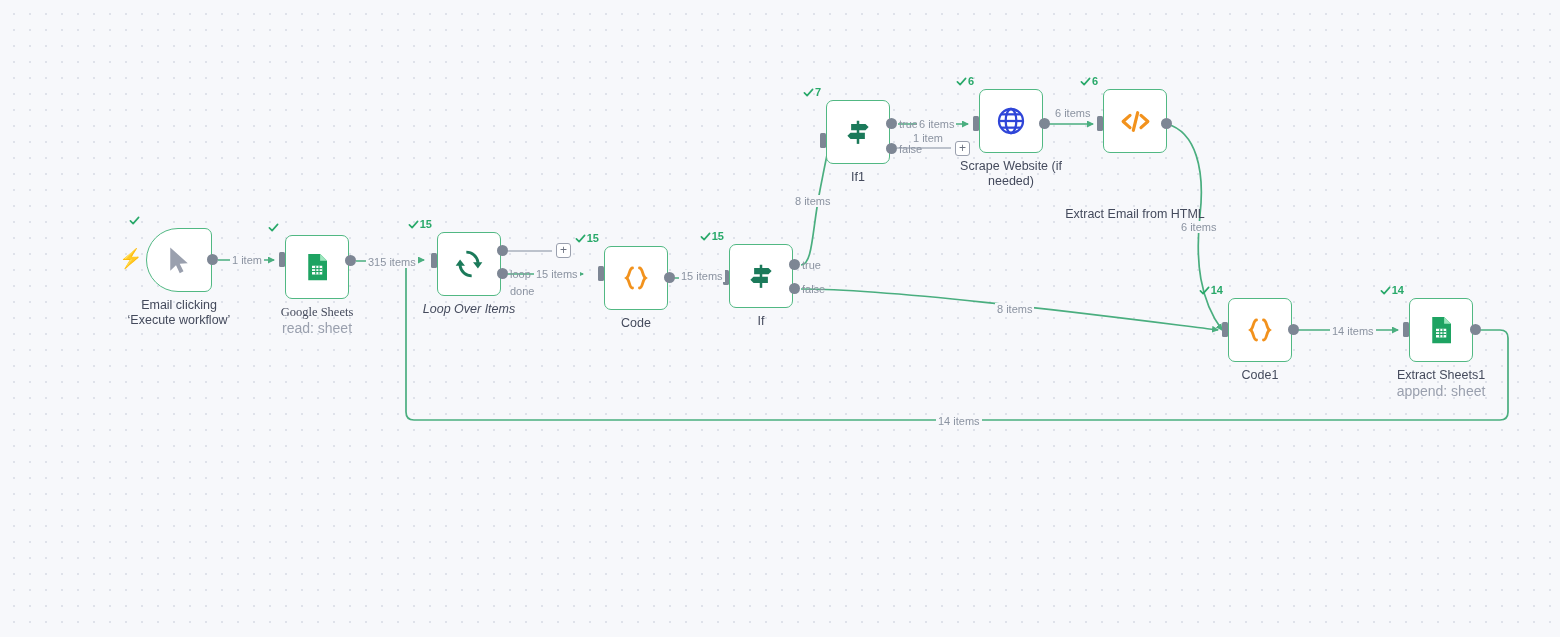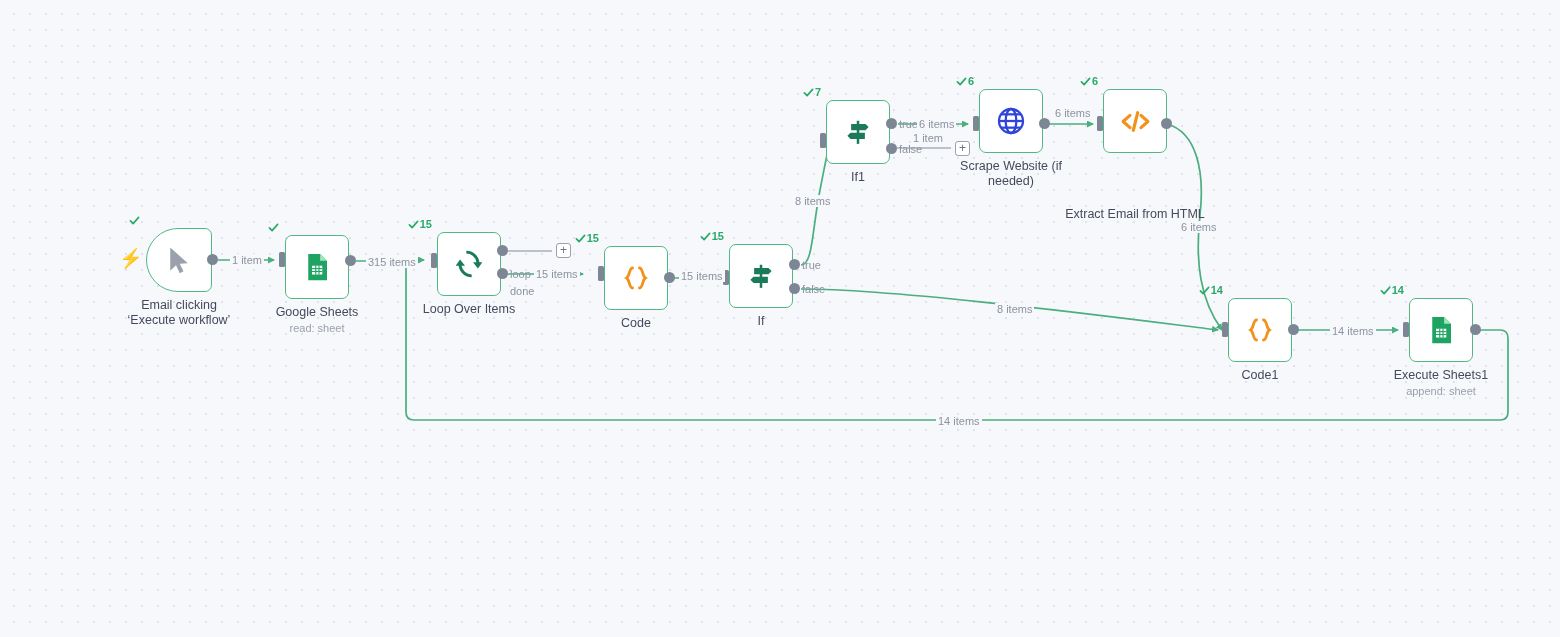--- a/index.html
+++ b/index.html
@@ -42,21 +42,21 @@
   }
   .chk{display:inline-block;width:11px;height:11px;}
   .caption{
     position:absolute;top:70px;left:50%;transform:translateX(-50%);
     text-align:center;color:#444a5c;font-size:12.5px;line-height:15px;
     white-space:nowrap;
   }
   .caption.wrap{white-space:normal;width:112px;}
   .subcaption{
     position:absolute;left:50%;transform:translateX(-50%);
-    text-align:center;color:#9aa0ae;font-size:11px;line-height:13px;
+    text-align:center;color:#9aa0ae;font-size:14px;line-height:13px;
     white-space:nowrap;
   }
   .bolt{position:absolute;font-size:19px;color:#ff6d5a;line-height:1;}
 
   .dot{
     position:absolute;width:11px;height:11px;border-radius:50%;
     background:#7d8694;
   }
   .inport{
     position:absolute;width:6px;height:15px;border-radius:1.5px;
@@ -140,39 +140,39 @@
           <line x1="13.6" y1="11" x2="13.6" y2="18"></line>
         </g>
       </svg>
     </div>
     <div class="status">
       <svg class="chk" viewBox="0 0 16 16">
           <path d="M2 8.5 L6 12.5 L14 3.5" stroke="#29a96a" stroke-width="2.4" fill="none" stroke-linecap="round" stroke-linejoin="round"></path>
         </svg>
       <span></span>
     </div>
-    <div class="caption" style="left:32px;">Google Sheets</div>
+    <div class="caption" style="left:32px;font-family:Liberation Serif, serif;">Google Sheets</div>
     <div class="subcaption" style="left:32px;top:87px;">read: sheet</div>
   </div>
 
   <div class="node" style="left:437px;top:232px;">
     <div class="nbox"></div>
     <div class="nicon">
       <svg width="32" height="32" viewBox="0 0 24 24">
         <path d="M12 4.2 A7.8 7.8 0 0 1 19.6 10.6 L17 10.6 L20.7 15.4 L24 10.6 L21.8 10.6 A9.9 9.9 0 0 0 12 2 Z" fill="#1b7a5a" transform="translate(-2,0)"></path>
         <path d="M12 19.8 A7.8 7.8 0 0 1 4.4 13.4 L7 13.4 L3.3 8.6 L0 13.4 L2.2 13.4 A9.9 9.9 0 0 0 12 22 Z" fill="#1b7a5a" transform="translate(2,0)"></path>
       </svg>
     </div>
     <div class="status">
       <svg class="chk" viewBox="0 0 16 16">
           <path d="M2 8.5 L6 12.5 L14 3.5" stroke="#29a96a" stroke-width="2.4" fill="none" stroke-linecap="round" stroke-linejoin="round"></path>
         </svg>
       <span>15</span>
     </div>
-    <div class="caption" style="left:32px;">Loop Over Items</div>
+    <div class="caption" style="left:32px;font-style:italic;">Loop Over Items</div>
   </div>
 
   <div class="node" style="left:604px;top:246px;">
     <div class="nbox"></div>
     <div class="nicon">
       <svg width="32" height="32" viewBox="0 0 24 24" fill="none" stroke="#f2921d" stroke-width="2.1" stroke-linecap="round">
         <path d="M9.4 4.5 C6.8 4.5 7.4 10.4 5 12 C7.4 13.6 6.8 19.5 9.4 19.5"></path>
         <path d="M14.6 4.5 C17.2 4.5 16.6 10.4 19 12 C16.6 13.6 17.2 19.5 14.6 19.5"></path>
       </svg>
     </div>
@@ -290,21 +290,21 @@
           <line x1="13.6" y1="11" x2="13.6" y2="18"></line>
         </g>
       </svg>
     </div>
     <div class="status">
       <svg class="chk" viewBox="0 0 16 16">
           <path d="M2 8.5 L6 12.5 L14 3.5" stroke="#29a96a" stroke-width="2.4" fill="none" stroke-linecap="round" stroke-linejoin="round"></path>
         </svg>
       <span>14</span>
     </div>
-    <div class="caption" style="left:32px;">Execute Sheets1</div>
+    <div class="caption" style="left:32px;">Extract Sheets1</div>
     <div class="subcaption" style="left:32px;top:87px;">append: sheet</div>
   </div>
 
   <div class="dot" style="left:207px;top:254px;"></div>
   <div class="dot" style="left:345px;top:255px;"></div>
   <div class="dot" style="left:497px;top:245px;"></div>
   <div class="dot" style="left:497px;top:268px;"></div>
   <div class="dot" style="left:664px;top:272px;"></div>
   <div class="dot" style="left:789px;top:259px;"></div>
   <div class="dot" style="left:789px;top:283px;"></div>

